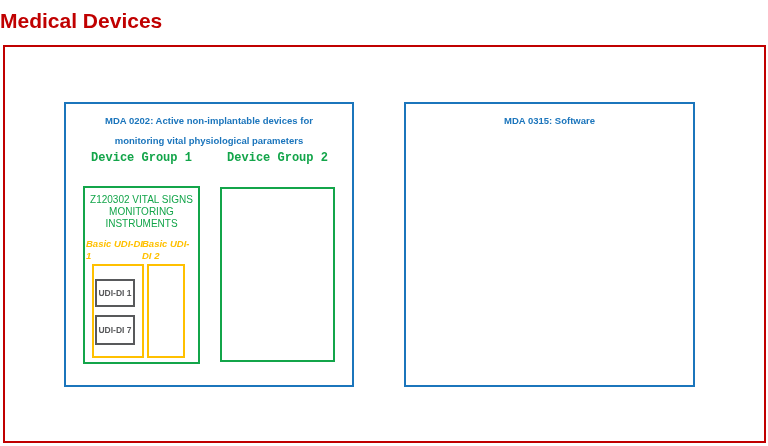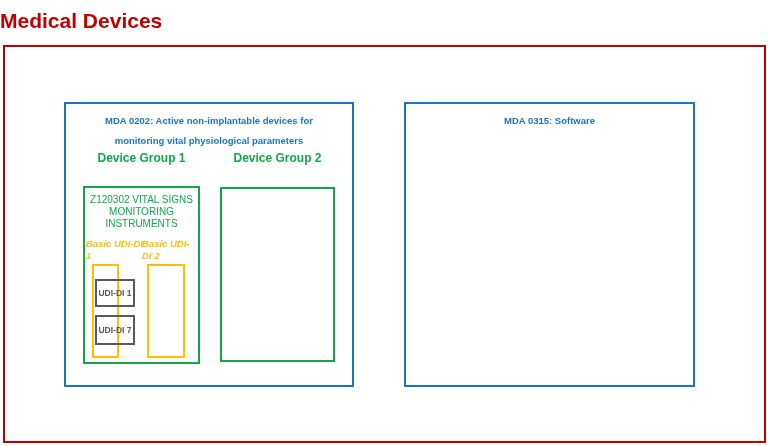--- a/index.html
+++ b/index.html
@@ -45,20 +45,21 @@
     padding: 0 14px;
     text-align: center;
     font-size: 9.5px; line-height: 20px; font-weight: 700;
     color: #1B75BC;
   }
 
   .group-label {
     top: 47px; text-align: center;
     font-size: 12px; font-weight: 700;
     color: #13A54A;
+    font-family: Liberation Mono, monospace;
   }
   .group-label.g1 { left: 17px; width: 117px; }
   .group-label.g2 { left: 154px; width: 115px; }
 
   .group-box { border: 2px solid #13A54A; }
   .group-box.g1 { left: 17px; top: 82px; width: 117px; height: 178px; }
   .group-box.g2 { left: 154px; top: 83px; width: 115px; height: 175px; }
 
   .emdn-label {
     left: 2px; right: 2px; top: 6px;
@@ -70,21 +71,21 @@
   .basic-udi-label {
     top: 50px; text-align: left;
     font-size: 9.5px; line-height: 11.5px; font-weight: 700;
     color: #FFC000;
     font-style: italic;
   }
   .basic-udi-label.b1 { left: 1px; width: 57px; }
   .basic-udi-label.b2 { left: 57px; width: 50px; }
 
   .basic-udi-box { border: 2px solid #FFC000; }
-  .basic-udi-box.b1 { left: 7px; top: 76px; width: 27px; height: 94px; }
+  .basic-udi-box.b1 { left: 7px; top: 76px; width: 52px; height: 94px; }
   .basic-udi-box.b2 { left: 62px; top: 76px; width: 38px; height: 94px; }
 
   .udi-box {
     left: 1px; width: 40px;
     border: 2px solid #58595B;
     display: flex; align-items: center; justify-content: center;
     text-align: center;
     font-size: 8.5px; line-height: 10px; font-weight: 700;
     color: #58595B;
   }

